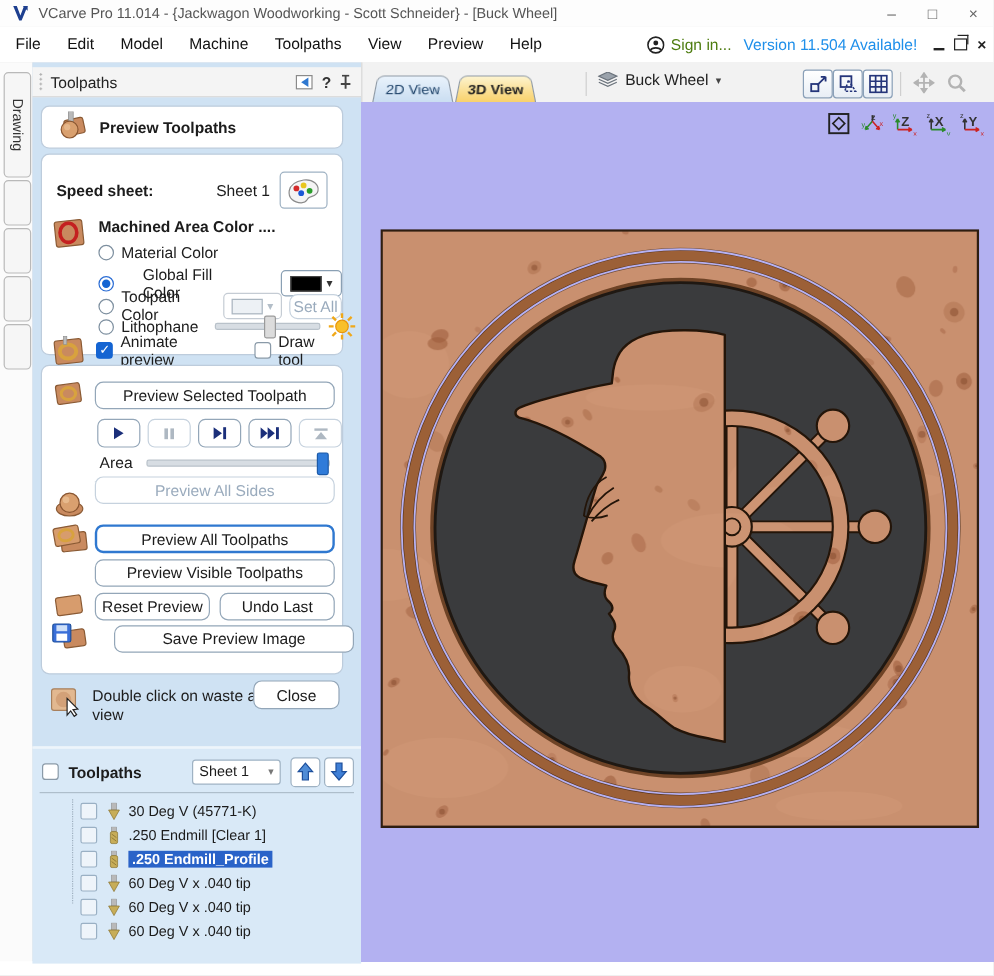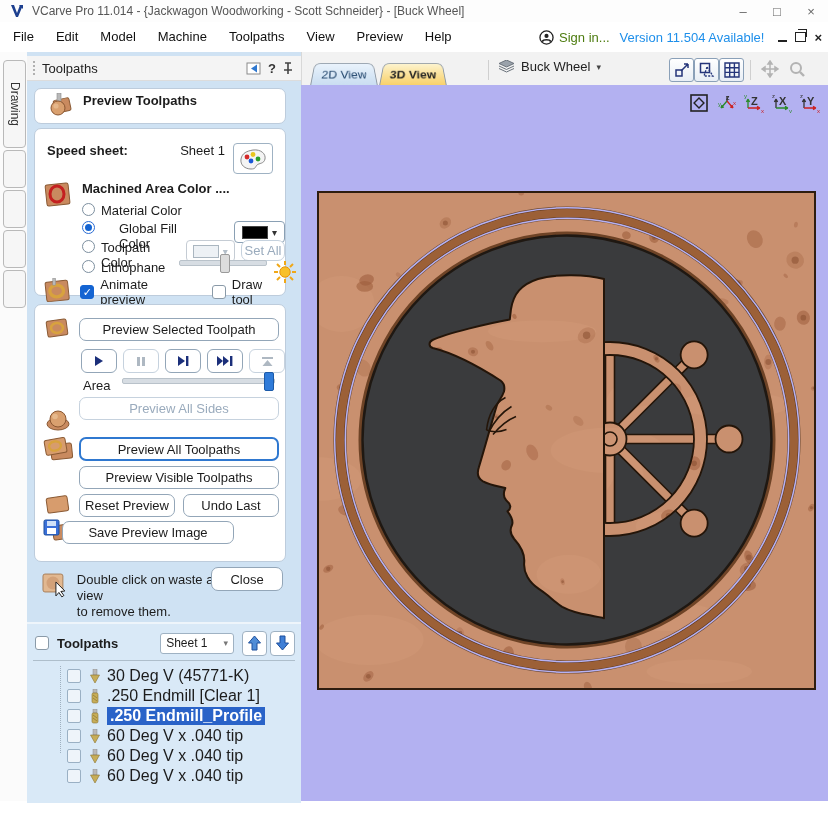--- a/index.html
+++ b/index.html
@@ -27,21 +27,21 @@
   .side-strip{position:absolute;left:0;top:0;width:27px;height:749px;background:#fbfbfb;border-right:1px solid #e0e0e0}
   .vtab{position:absolute;left:3px;width:21px;background:#f6f6f6;border:1px solid #b9b9b9;border-radius:4px;
         writing-mode:vertical-rl;display:flex;align-items:center;justify-content:center;font-size:12px;color:#333}
   
   .left-panel{position:absolute;left:27px;top:0;width:274px;height:570px;background:#cfe2f3}
   .panel-header{position:absolute;left:0;top:4px;width:274px;height:24px;background:#f4f4f4;display:flex;align-items:center;border-bottom:1px solid #dcdcdc}
   .drag-dots{width:4px;height:16px;margin:0 6px 0 5px;background-image:radial-gradient(#b0b0b0 35%,transparent 40%);background-size:4px 4px}
   .panel-title{font-size:13px;color:#222}
   .panel-header-icons{position:absolute;right:8px;display:flex;gap:7px;align-items:center}
   .gbox{position:absolute;left:7px;width:250px;background:#fff;border:1px solid #bdccdc;border-radius:7px}
-  .gb-row{position:absolute;display:flex;}
+  .gb-row{position:absolute;display:flex;align-items:center}
   b.h{font-weight:bold}
   .btn{background:#fff;border:1px solid #93a6b8;border-radius:7px;font-size:13px;color:#1c1c1c;
        display:flex;align-items:center;justify-content:center;box-sizing:border-box}
   .btn.disabled{color:#9aabbd;border-color:#c6d2de}
   .btn.focus{border:2px solid #2f78d0}
   .pbtn{width:34px;height:22px;border:1px solid #93a6b8;border-radius:6px;background:#fff;display:flex;align-items:center;justify-content:center}
   .pbtn.disabled{border-color:#c6d2de}
   .radio{width:13px;height:13px;border:1px solid #7d8f9f;border-radius:50%;background:#fff;box-sizing:border-box;flex:0 0 13px}
   .radio.sel{border-color:#2a6cd4;position:relative}
   .radio.sel::after{content:"";position:absolute;left:2px;top:2px;width:7px;height:7px;border-radius:50%;background:#1464d2}
@@ -59,21 +59,21 @@
   .note-text{font-size:13px;color:#1c1c1c;line-height:16px}
   
   .tp-list{position:absolute;left:27px;top:570px;width:274px;height:179px;background:#d9e9f7;border-top:2px solid #eef5fb}
   .tp-head{position:absolute;left:0;top:6px;width:274px;height:26px;display:flex;align-items:center}
   .sheet-select{width:74px;height:21px;background:#fff;border:1px solid #9fb2c3;border-radius:3px;display:flex;align-items:center;justify-content:space-between;padding:0 5px;box-sizing:border-box;font-size:12px}
   .arrowbtn{width:23px;height:23px;background:#fff;border:1px solid #9fb2c3;border-radius:4px;display:flex;align-items:center;justify-content:center}
   .tp-sep{position:absolute;left:6px;right:6px;top:36px;height:1px;background:#aebecb}
   .tp-rows{position:absolute;left:0;top:42px;right:0;bottom:0}
   .tp-row{position:absolute;left:0;height:20px;display:flex;align-items:center}
   .tp-chk{width:12px;height:12px;border:1px solid #9ab0c4;background:#eef4fa;border-radius:2px;margin-left:40px;flex:0 0 12px}
-  .tp-label{margin-left:6px;font-size:16px;white-space:nowrap}
+  .tp-label{margin-left:6px;font-size:12px;white-space:nowrap}
   .tp-label.sel{background:#2a63c8;color:#fff;font-weight:bold;padding:0 3px}
   .tree-line{position:absolute;left:33px;top:0;bottom:50px;width:1px;border-left:1px dotted #9fb0c0}
   
   .viewport{position:absolute;left:301px;top:0;width:527px;height:749px;background:#f2f2f2}
   .vp-toolbar{position:absolute;left:0;top:0;width:527px;height:33px;background:#f2f2f2;border-left:1px solid #d8d8d8}
   .tab{position:absolute;top:7px;height:26px;border:1px solid #8f9aa5;border-bottom:none;border-radius:7px 7px 0 0;
        display:flex;align-items:center;justify-content:center;font-size:13px;
        transform:perspective(30px) rotateX(10deg);transform-origin:bottom center}
   .tab.inactive{background:linear-gradient(#eaf3fc,#c9ddf1);color:#1a3f66}
   .tab.active{background:linear-gradient(#fdf4d0,#f8d068);color:#222;font-weight:bold}
@@ -324,34 +324,33 @@
         </div>
         <div class="btn" style="position:absolute;left:148px;top:189px;width:96px;height:23px">
           <span>Undo Last</span>
         </div>
         <svg width="30" height="26" viewBox="0 0 30 26" style="position:absolute;left:8px;top:212px">
           <rect x="10" y="8" width="18" height="14" rx="2" transform="rotate(-8 19 15)" fill="#c98a5f" stroke="#8a5a34"></rect>
           <rect x="1" y="3" width="15" height="15" rx="1.5" fill="#3a6fd8" stroke="#1d4f9c"></rect>
           <rect x="4" y="4" width="9" height="5" fill="#cfe0f8"></rect>
             <rect x="4" y="11" width="9" height="6" fill="#fff"></rect>
         </svg>
-        <div class="btn" style="position:absolute;left:27px;top:216px;width:172px;height:23px">
+        <div class="btn" style="position:absolute;left:60px;top:216px;width:200px;height:23px">
           <span>Save Preview Image</span>
         </div>
 
       </div>
       <div class="gb-row" style="left:14px;top:520px;gap:8px;align-items:flex-start;position:absolute">
         <svg width="28" height="26" viewBox="0 0 28 26">
           <rect x="2" y="2" width="20" height="18" rx="2" fill="#e2b890" stroke="#a8805c"></rect>
           <circle cx="12" cy="11" r="6.5" fill="#d3a178"></circle>
           <path d="M15,10 L15,24 L18,20.5 L21,25 L23,23.5 L20,19.5 L24,19 Z" fill="#fff" stroke="#222" stroke-width="1"></path>
         </svg>
         <div class="note-text">
           <div>Double click on waste areas in 3D view</div>
-          <div>to remove them.</div>
         </div>
       </div>
 
       <div class="btn" style="position:absolute;right:18px;top:515px;width:72px;height:24px">
         <span>Close</span>
       </div>
     </div>
 
     <div class="tp-list">
       <div class="tp-head">

